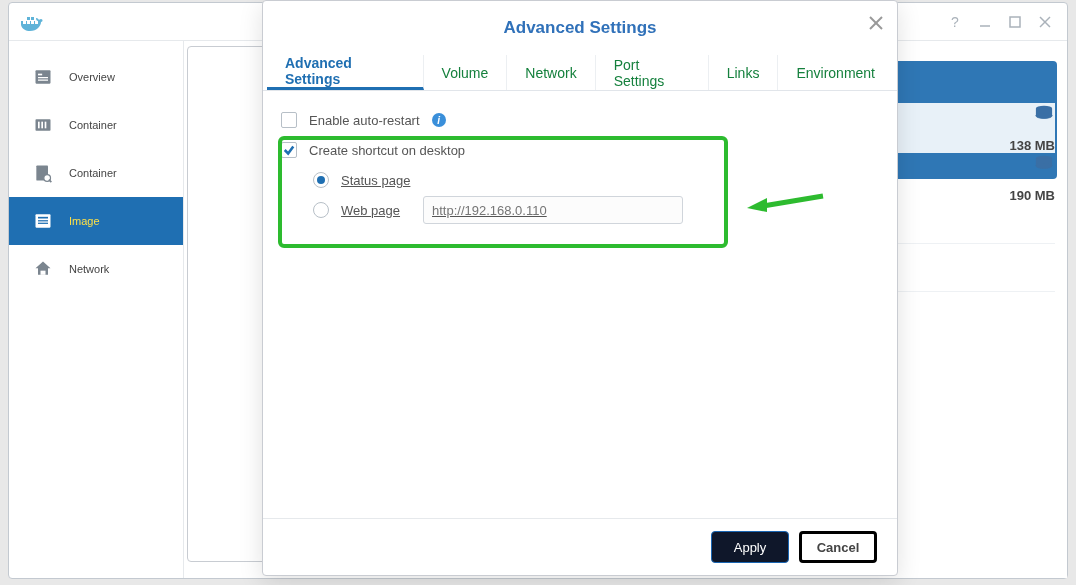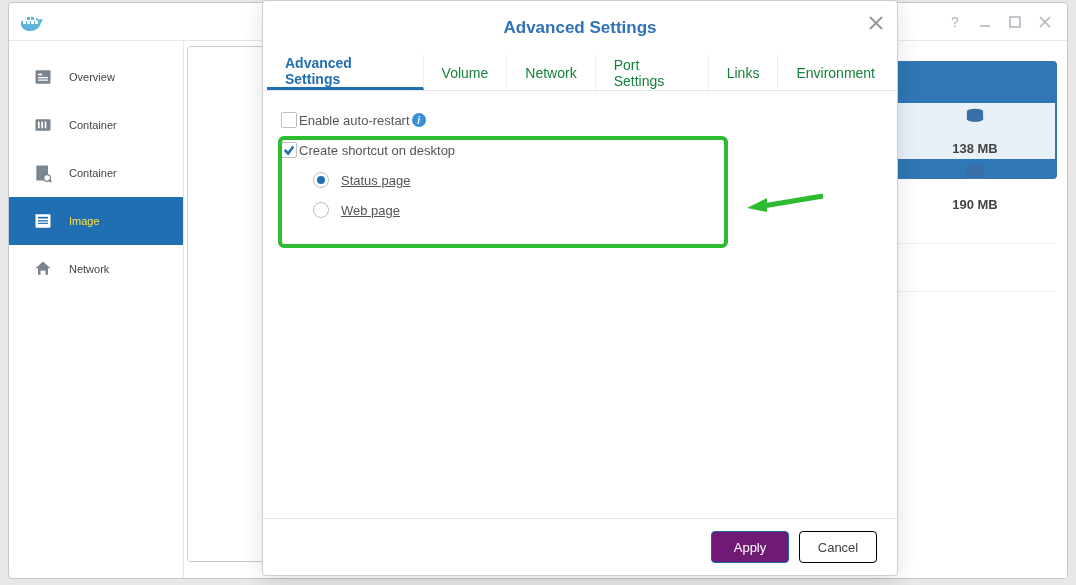--- a/index.html
+++ b/index.html
@@ -26,21 +26,21 @@
 
 .content { flex: 1; position: relative; background: #fff; }
 .content-header { position: absolute; left: 10px; right: 10px; top: 20px; height: 118px; background: #2f77b5; border-radius: 4px; }
 
 .content-rows { position: absolute; left: 12px; right: 12px; top: 155px; }
 .fakerow { height: 48px; display: flex; align-items: center; border-bottom: 1px solid #eef1f4; }
 .fakerow .stub { width: 14px; height: 20px; border: 1px solid #d0d5db; border-radius: 2px; }
 .fakerow.last { margin-top: 100px; border-bottom: none;}
 
 .right-panel { position: absolute; right: 12px; top: 62px; width: 160px;}
-.disk-card { height: 56px; display: flex; flex-direction: column; align-items: center; justify-content: center; gap:12px; }
+.disk-card { height: 50px; display: flex; flex-direction: column; align-items: flex-end; justify-content: center; gap:12px; }
 .disk-card.first { background: #e8f1f8; }
 .disk-icon svg { width: 22px; height: 18px; fill: #3a6fa5; }
 .disk-size { font-size: 13px; font-weight: 700; color: #444; }
 
 .modal-backer-window {
   position: absolute; left: 187px; top: 46px; width: 683px; height: 516px;
   border: 1px solid #c8ccd2; border-radius: 4px; background: #fff;
 }
 .modal-back-close { position: absolute; right: 8px; top: 8px; color: #999; font-size: 16px; }
 
@@ -52,38 +52,38 @@
 }
 .dialog-title { height: 54px; display: flex; align-items: center; justify-content: center; position: relative; color: #3071b9; font-size: 17px; font-weight: 600;}
 .dialog-close { position: absolute; right: 14px; top: 14px; color: #999; cursor: pointer; }
 .dialog-close svg { width: 14px; height: 14px; stroke: #999; stroke-width: 2; }
 .dialog-tabs { height: 36px; display: flex; align-items: stretch; border-bottom: 1px solid #e1e5ea; padding: 0 4px; }
 .tab { padding: 0 18px; font-size: 14px; color: #15803d; display: flex; align-items: center; cursor: pointer; border-right: 1px solid #eceff2;}
 .tab:last-child { border-right: none; }
 .tab.active { color: #1f6fb2; font-weight: 700; border-bottom: 3px solid #1f6fb2; }
 
 .dialog-body { flex: 1; padding: 14px 18px; position: relative;}
-.row { display: flex; align-items: center; height: 30px; gap: 2px; color: #555; font-size: 13px;}
+.row { display: flex; align-items: center; height: 30px; gap: 12px; color: #555; font-size: 13px;}
 .checkbox { width: 16px; height: 16px; border: 1px solid #b7bfc7; border-radius: 2px; display: flex; align-items: center; justify-content: center; background:#fff;}
 .checkbox.checked svg { display:block; }
 .checkbox svg { display:none; width: 12px; height: 12px; stroke: #1f6fb2; stroke-width: 3; fill: none; }
 .info-icon { width:14px; height:14px; border-radius:50%; background:#3a8fda; color:#fff; font-size:10px; font-style: italic; font-weight:700; display:flex; align-items:center; justify-content:center;}
 .radio { width:16px; height:16px; border:1px solid #b7bfc7; border-radius:50%; display:flex; align-items:center; justify-content:center; }
 .radio.selected::after { content:""; width:8px; height:8px; background:#1f6fb2; border-radius:50%;}
 .highlight-box { position:absolute; left:15px; top:45px; width:450px; height:112px; border:4px solid #2dbb2f; border-radius:6px; pointer-events:none; }
 .indent { margin-left: 32px; }
 .indent .row { gap: 12px; text-decoration: underline; }
 .urlinput { width: 260px; height: 28px; border:1px solid #d0d5db; border-radius: 3px; padding: 0 8px; font-size: 13px; color:#999; background:#fcfcfc;}
 .arrow { position:absolute; left: 482px; top: 95px; }
 .arrow svg { width: 80px; height: 30px; }
 
 .dialog-footer { border-top: 1px solid #e6e9ec; padding: 12px 20px; display:flex; justify-content:flex-end; gap:10px;}
 .btn { min-width: 78px; height: 32px; border-radius: 4px; font-size: 13px; display:flex; align-items:center; justify-content:center; cursor:pointer;}
-.btn-primary { background:#701a75; color:#fff; border:1px solid #1a66b3; }
-.btn-default { background:#fff; color:#444; border:1px solid #000000;}
+.btn-primary { background:#0f172a; color:#fff; border:1px solid #1a66b3; }
+.btn-default { background:#fff; color:#444; border:3px solid #000000;font-weight:bold;}
 </style>
 </head>
 <body>
 
 <div class="main-window">
   <div class="topbar">
     <div class="topbar-logo">
       <svg viewBox="0 0 24 24">
           <path d="M4 11h3v3H4zm4-4h3v3H8zm0 4h3v3H8zm4 0h3v3h-3zm4 0h3v3h-3zM12 7h3v3h-3zM2 15c1 4 5 6 9 6 7 0 11-5 11-9 2 0 2-3 0-3-1 0-2 1-2 1s-1-2-3-2c0 3 2 3 2 3H2z"></path>
         </svg>
@@ -244,20 +244,21 @@
       <span>Create shortcut on desktop</span>
     </div>
     <div class="indent">
       <div class="row">
         <span class="radio selected"></span>
         <span>Status page</span>
       </div>
       <div class="row">
         <span class="radio"></span>
         <span style="width:70px">Web page</span>
+        <input class="urlinput" placeholder="http://192.168.0.110" style="">
       </div>
     </div>
     <div class="highlight-box"></div>
     <div class="arrow">
       <svg viewBox="0 0 80 30">
           <line x1="78" y1="10" x2="18" y2="20" stroke="#2dbb2f" stroke-width="5"></line>
           <polygon points="2,22 22,12 22,26" fill="#2dbb2f"></polygon>
         </svg>
     </div>
   </div>

